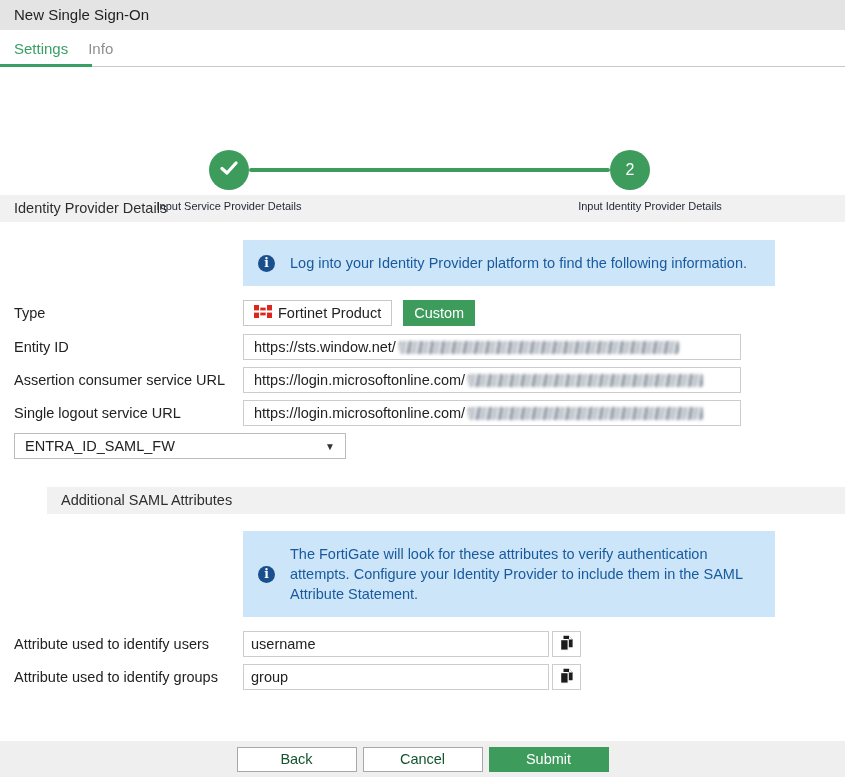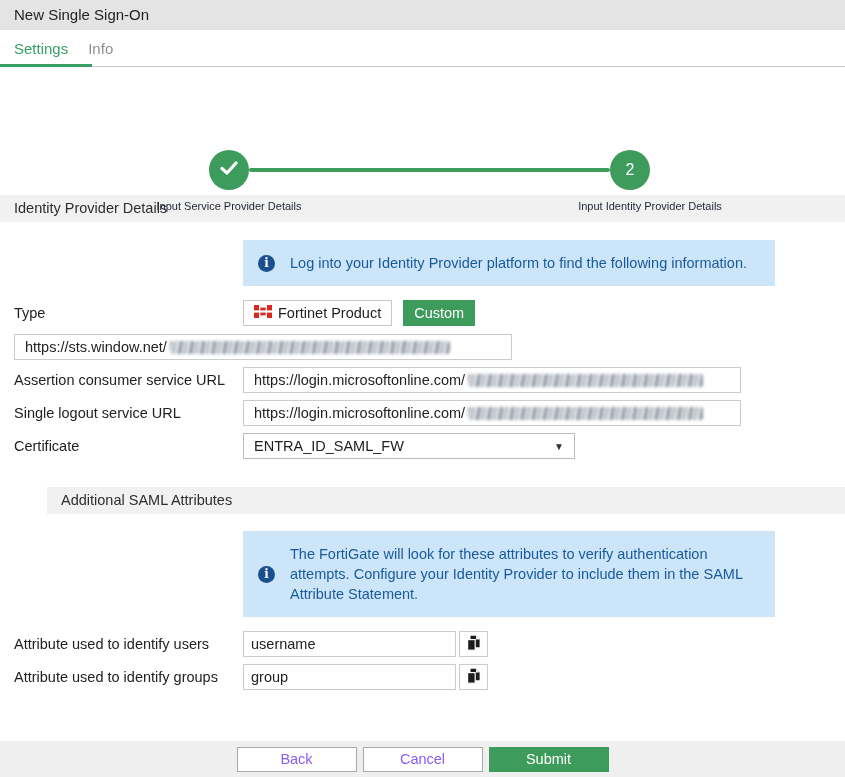--- a/index.html
+++ b/index.html
@@ -127,21 +127,21 @@
   .redact.w1 { width: 280px; }
   .redact.w2 { width: 235px; }
   .selectbox {
     width: 332px; height: 26px;
     border: 1px solid #bbb; background: #fff;
     display: flex; align-items: center; justify-content: space-between;
     padding: 0 10px; font-size: 14.5px; color: #222; cursor: pointer;
   }
   .selectbox .caret { font-size: 10px; color: #333; }
   input.attr-input {
-    width: 213px; height: 26px;
+    width: 306px; height: 26px;
     border: 1px solid #ccc; background: #fff;
     padding: 0 7px; font-size: 14.5px; color: #222;
     font-family: "Liberation Sans", sans-serif;
     outline: none;
   }
   .copy-btn {
     width: 29px; height: 26px; margin-left: 3px;
     border: 1px solid #ccc; background: #fff;
     display: flex; align-items: center; justify-content: center;
     cursor: pointer;
@@ -150,21 +150,21 @@
   .footer {
     margin-top: auto;
     height: 36px; flex: 0 0 36px;
     background: #efefef;
     display: flex; align-items: center; justify-content: center;
     gap: 6px;
   }
   .btn {
     width: 120px; height: 25px;
     font-size: 14.5px; font-family: "Liberation Sans", sans-serif;
-    background: #fff; border: 1px solid #a8a8a8; color: #8b5cf6;
+    background: #fff; border: 1px solid #a8a8a8; color: #14532d;
     cursor: pointer; line-height: 22px; text-align: center;
   }
   .btn.primary { background: #3d9c5c; border-color: #3d9c5c; color: #fff; }
 </style>
 </head>
 <body>
 
 <div class="titlebar">
   <span>New Single Sign-On</span>
 </div>
@@ -218,20 +218,21 @@
       </span>
       <span>Fortinet Product</span>
     </button>
     <button class="seg-btn custom">
       <span>Custom</span>
     </button>
   </div>
 </div>
 
 <div class="row" style="margin-top:8px;">
+  <span class="lbl">Entity ID</span>
   <div class="textbox url">
     <span>https://sts.window.net/</span>
     <span class="redact w1"></span>
   </div>
 </div>
 
 <div class="row">
   <span class="lbl">Assertion consumer service URL</span>
   <div class="textbox url">
     <span>https://login.microsoftonline.com/</span>
@@ -241,21 +242,20 @@
 
 <div class="row">
   <span class="lbl">Single logout service URL</span>
   <div class="textbox url">
     <span>https://login.microsoftonline.com/</span>
     <span class="redact w2"></span>
   </div>
 </div>
 
 <div class="row">
-  <span class="lbl">Certificate</span>
   <div class="selectbox">
     <span>ENTRA_ID_SAML_FW</span>
     <span class="caret">▼</span>
   </div>
 </div>
 
 <div class="section-bar second">
   <span>Additional SAML Attributes</span>
 </div>
 

